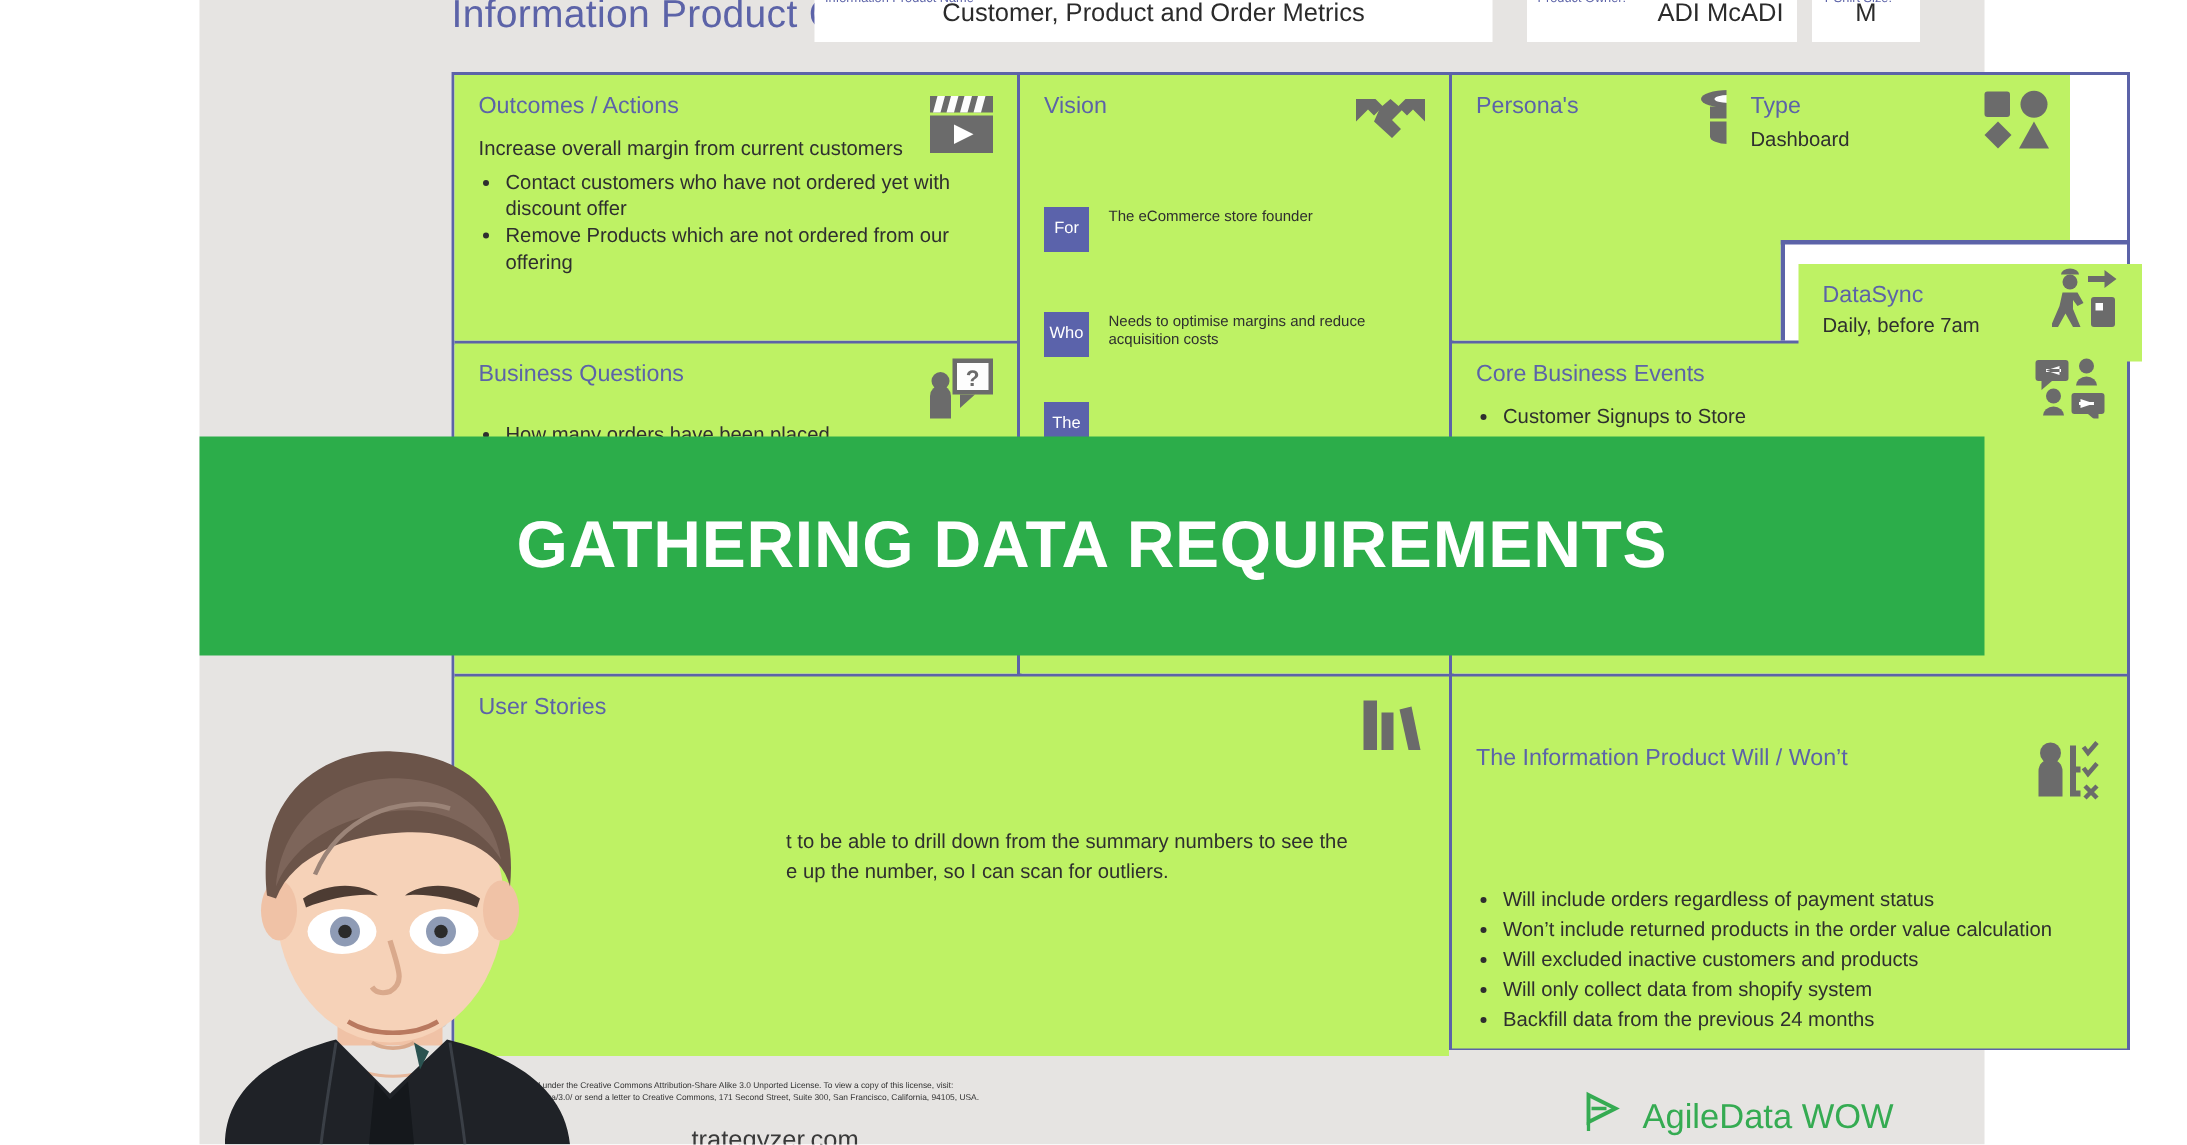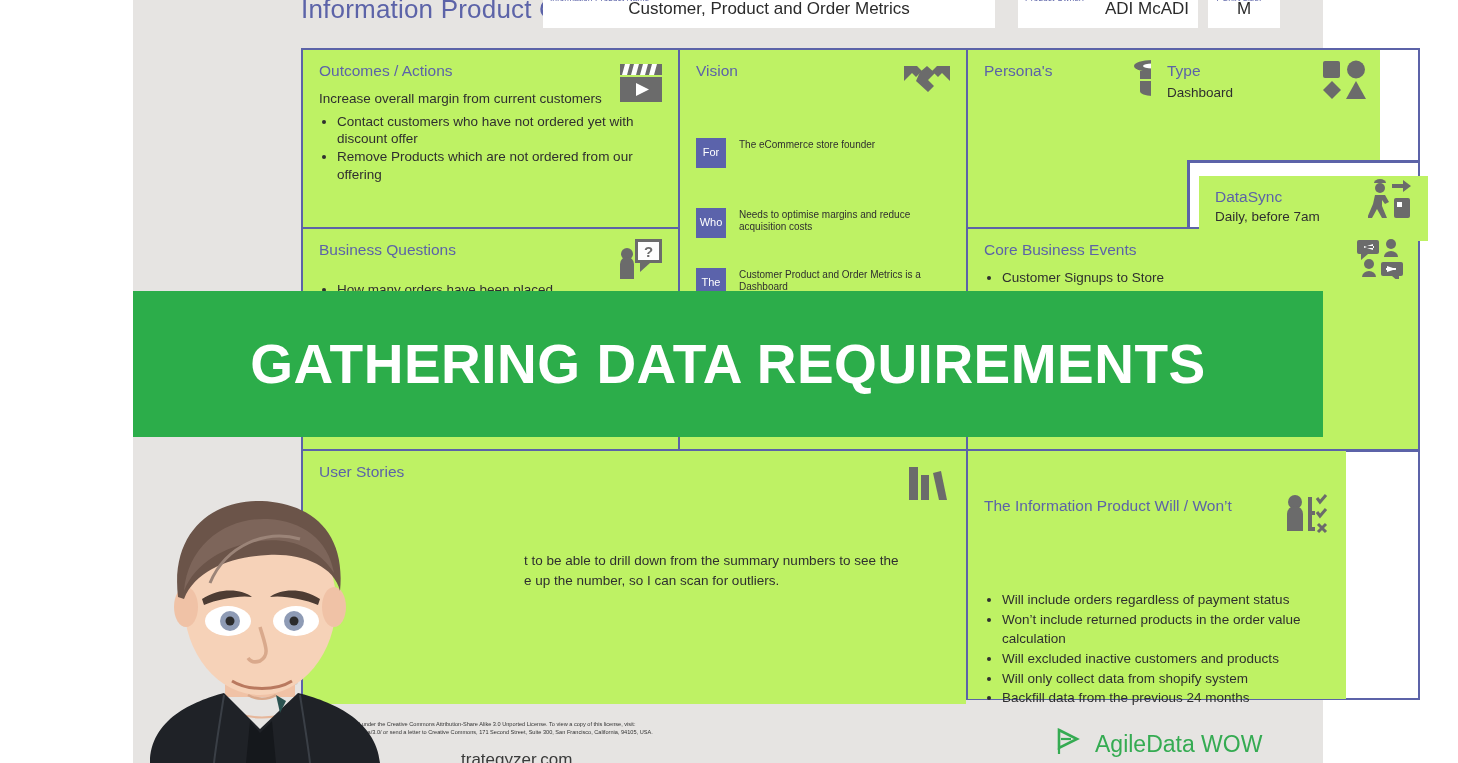--- a/index.html
+++ b/index.html
@@ -70,21 +70,21 @@
   .hline{position:absolute;background:#5c63a8;height:2.5px;}
 
   
   #banner{
     position:absolute;left:133px;top:291px;width:1190px;height:146px;
     background:#2cad4a;
     display:flex;align-items:center;justify-content:center;
     z-index:40;
   }
   #banner-text{
-    color:#ffffff;font-size:55px;font-weight:bold;letter-spacing:.5px;
+    color:#ffffff;font-size:44px;font-weight:bold;letter-spacing:.5px;
     font-family:"Liberation Sans", sans-serif;
     white-space:nowrap;
   }
 
   
   #footer{position:absolute;left:168px;top:718px;width:1119px;height:45px;}
   .cc-badge{
     position:absolute;top:5px;width:17px;height:17px;border:1.6px solid #5a5a5a;
     border-radius:50%;color:#5a5a5a;font-size:9px;font-weight:bold;
     display:flex;align-items:center;justify-content:center;
@@ -192,21 +192,20 @@
         <div class="vrow">
           <div class="vtag">For</div>
           <div class="vtxt">The eCommerce store founder</div>
         </div>
         <div class="vrow">
           <div class="vtag">Who</div>
           <div class="vtxt">Needs to optimise margins and reduce acquisition costs</div>
         </div>
         <div class="vrow" style="margin-top:30px;">
           <div class="vtag">The</div>
-          <div class="vtxt">Customer Product and Order Metrics is a Dashboard</div>
         </div>
         <div class="vrow" style="margin-top:100px;">
           <div class="vtag"></div>
           <div class="vtxt">process</div>
         </div>
       </div>
     </div>
 
     <div class="cell" style="left:665px;top:0;width:219px;height:177px;">
       <div class="hd">Persona's</div>
@@ -283,21 +282,21 @@
           <rect x="13" y="12" width="8" height="25" fill="#6b6b6b"></rect>
           <path fill="#6b6b6b" d="M25 10 l8 -2 l6 29 l-8 0 Z"></path>
         </svg>
       </span>
       <div class="body" style="top:100px;line-height:1.45;">
         <div style="padding-left:205px;">t to be able to drill down from the summary numbers to see the</div>
         <div style="padding-left:205px;">e up the number, so I can scan for outliers.</div>
       </div>
     </div>
 
-    <div class="cell" style="left:665px;top:401px;width:378px;height:248px;">
+    <div class="cell" style="left:665px;top:401px;width:450px;height:248px;">
       <div class="hd" style="top:46px;">The Information Product Will / Won’t</div>
       <span class="icon" style="right:18px;top:42px;">
         <svg width="44" height="42" viewBox="0 0 44 42">
           <circle cx="11" cy="9" r="7" fill="#6b6b6b"></circle>
           <path fill="#6b6b6b" d="M3 21 a8 8 0 0 1 16 0 v17 h-16 Z"></path>
           <path fill="none" stroke="#6b6b6b" stroke-width="4" d="M26 4 v32 h5"></path>
           <path fill="none" stroke="#6b6b6b" stroke-width="4" d="M26 20 h5"></path>
           <path fill="none" stroke="#6b6b6b" stroke-width="3" d="M33 5 l3 4 l6 -7"></path>
           <path fill="none" stroke="#6b6b6b" stroke-width="3" d="M33 19 l3 4 l6 -7"></path>
           <path fill="none" stroke="#6b6b6b" stroke-width="3" d="M34 31 l8 8 M42 31 l-8 8"></path>

